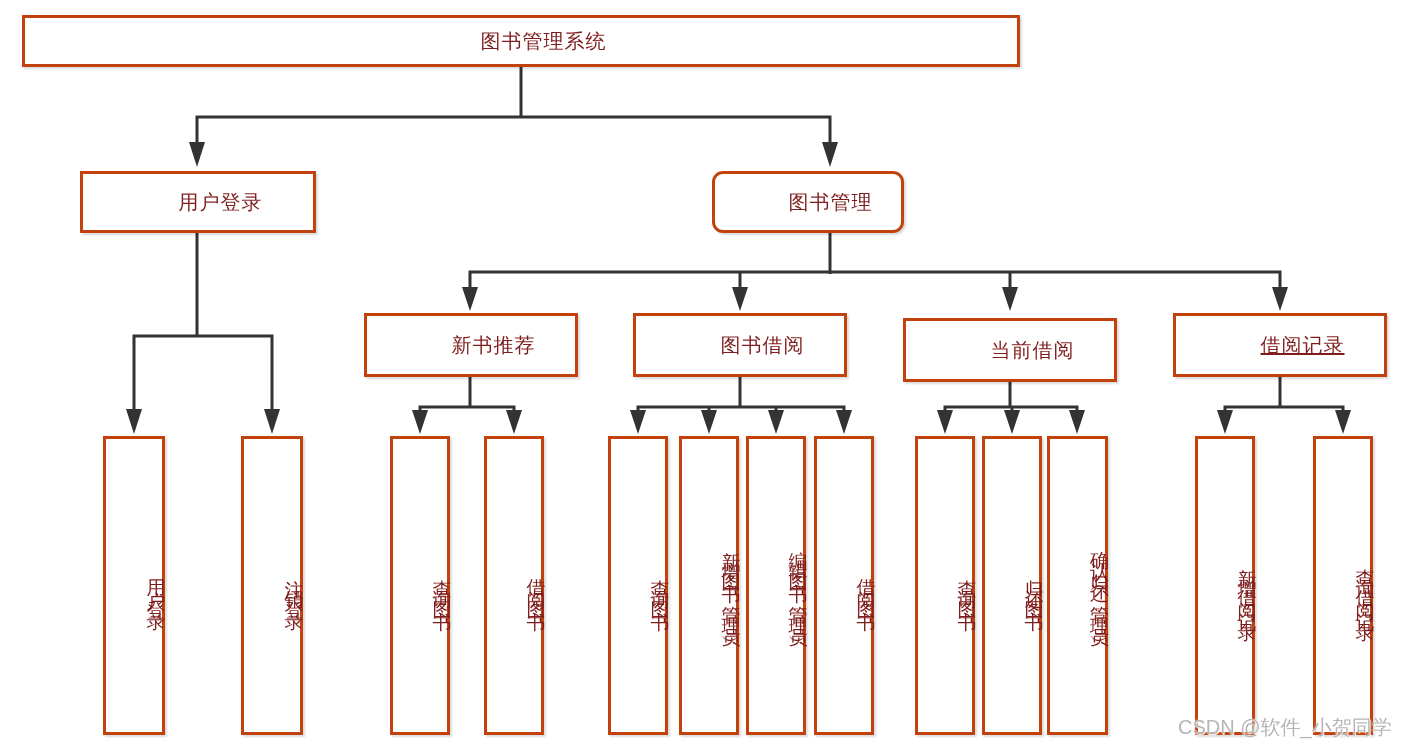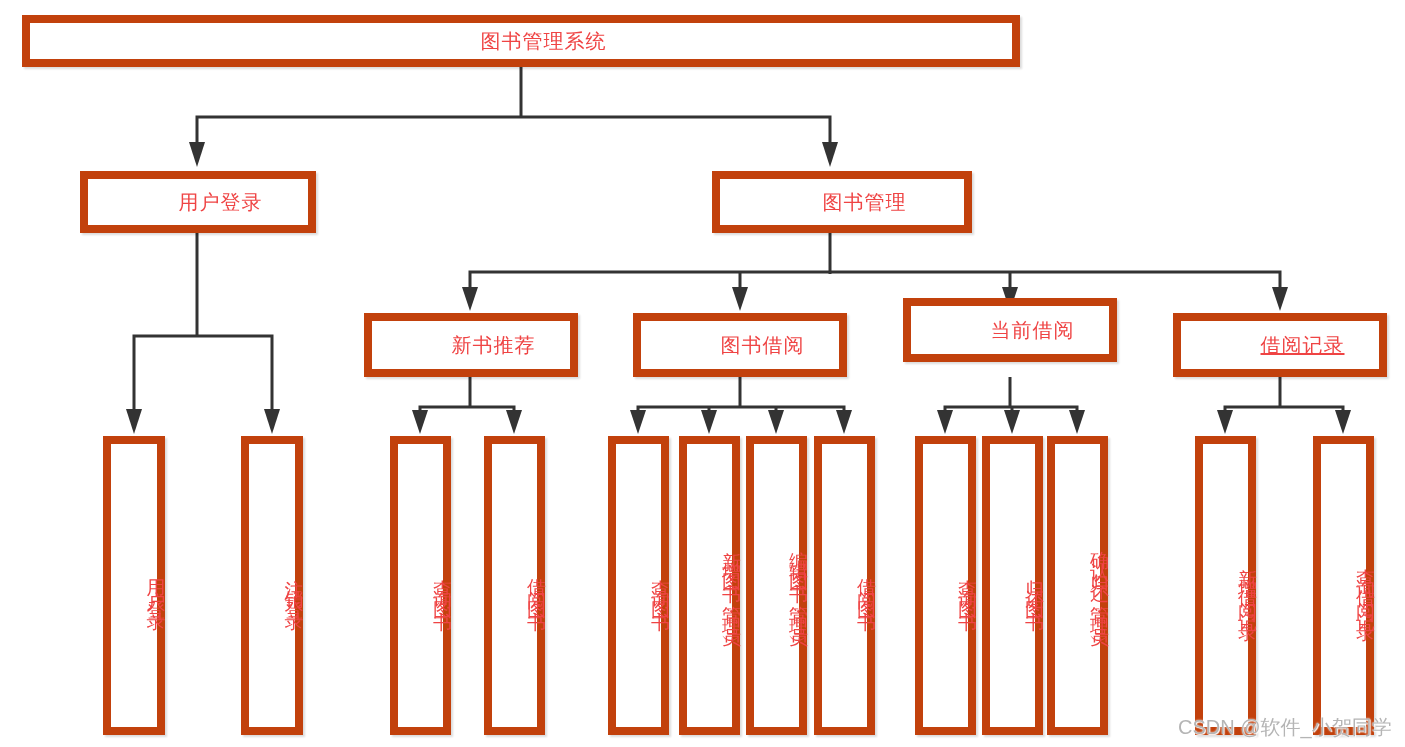--- a/index.html
+++ b/index.html
@@ -18,27 +18,27 @@
   .connectors {
     position: absolute;
     left: 0; top: 0;
     width: 1405px;
     height: 747px;
     pointer-events: none;
   }
   .box {
     position: absolute;
     box-sizing: border-box;
-    border: 8px solid #c2410c;
+    border: 3px solid #c2410c;
     background: #ffffff;
     box-shadow: 2px 2px 2px rgba(0,0,0,0.14);
     display: flex;
     align-items: center;
     justify-content: center;
-    color: #ef4444;
+    color: #7f1d1d;
     padding-left: 45px;
   }
   .hbox span {
     font-size: 20px;
     letter-spacing: 1px;
     white-space: nowrap;
   }
   .vbox span {
     writing-mode: vertical-rl;
     text-orientation: mixed;
@@ -120,31 +120,31 @@
     </g>
   </svg>
 
   <div class="box hbox" style="left:22px; top:15px; width:998px; height:52px;">
     <span>图书管理系统</span>
   </div>
 
   <div class="box hbox" style="left:80px; top:171px; width:236px; height:62px;">
     <span>用户登录</span>
   </div>
-  <div class="box hbox" style="left:712px; top:171px; width:260px; height:62px;">
+  <div class="box hbox" style="left:712px; top:171px; width:192px; height:62px;border-radius:11px;">
     <span>图书管理</span>
   </div>
 
   <div class="box hbox" style="left:364px; top:313px; width:214px; height:64px;">
     <span>新书推荐</span>
   </div>
   <div class="box hbox" style="left:633px; top:313px; width:214px; height:64px;">
     <span>图书借阅</span>
   </div>
-  <div class="box hbox" style="left:903px; top:298px; width:214px; height:64px;align-items:center;">
+  <div class="box hbox" style="left:903px; top:318px; width:214px; height:64px;align-items:center;">
     <span>当前借阅</span>
   </div>
   <div class="box hbox" style="left:1173px; top:313px; width:214px; height:64px;text-decoration:underline;">
     <span>借阅记录</span>
   </div>
 
   <div class="box vbox" style="left:103px; top:436px; width:62px; height:299px;">
     <span>用户登录</span>
   </div>
   <div class="box vbox" style="left:241px; top:436px; width:62px; height:299px;">

